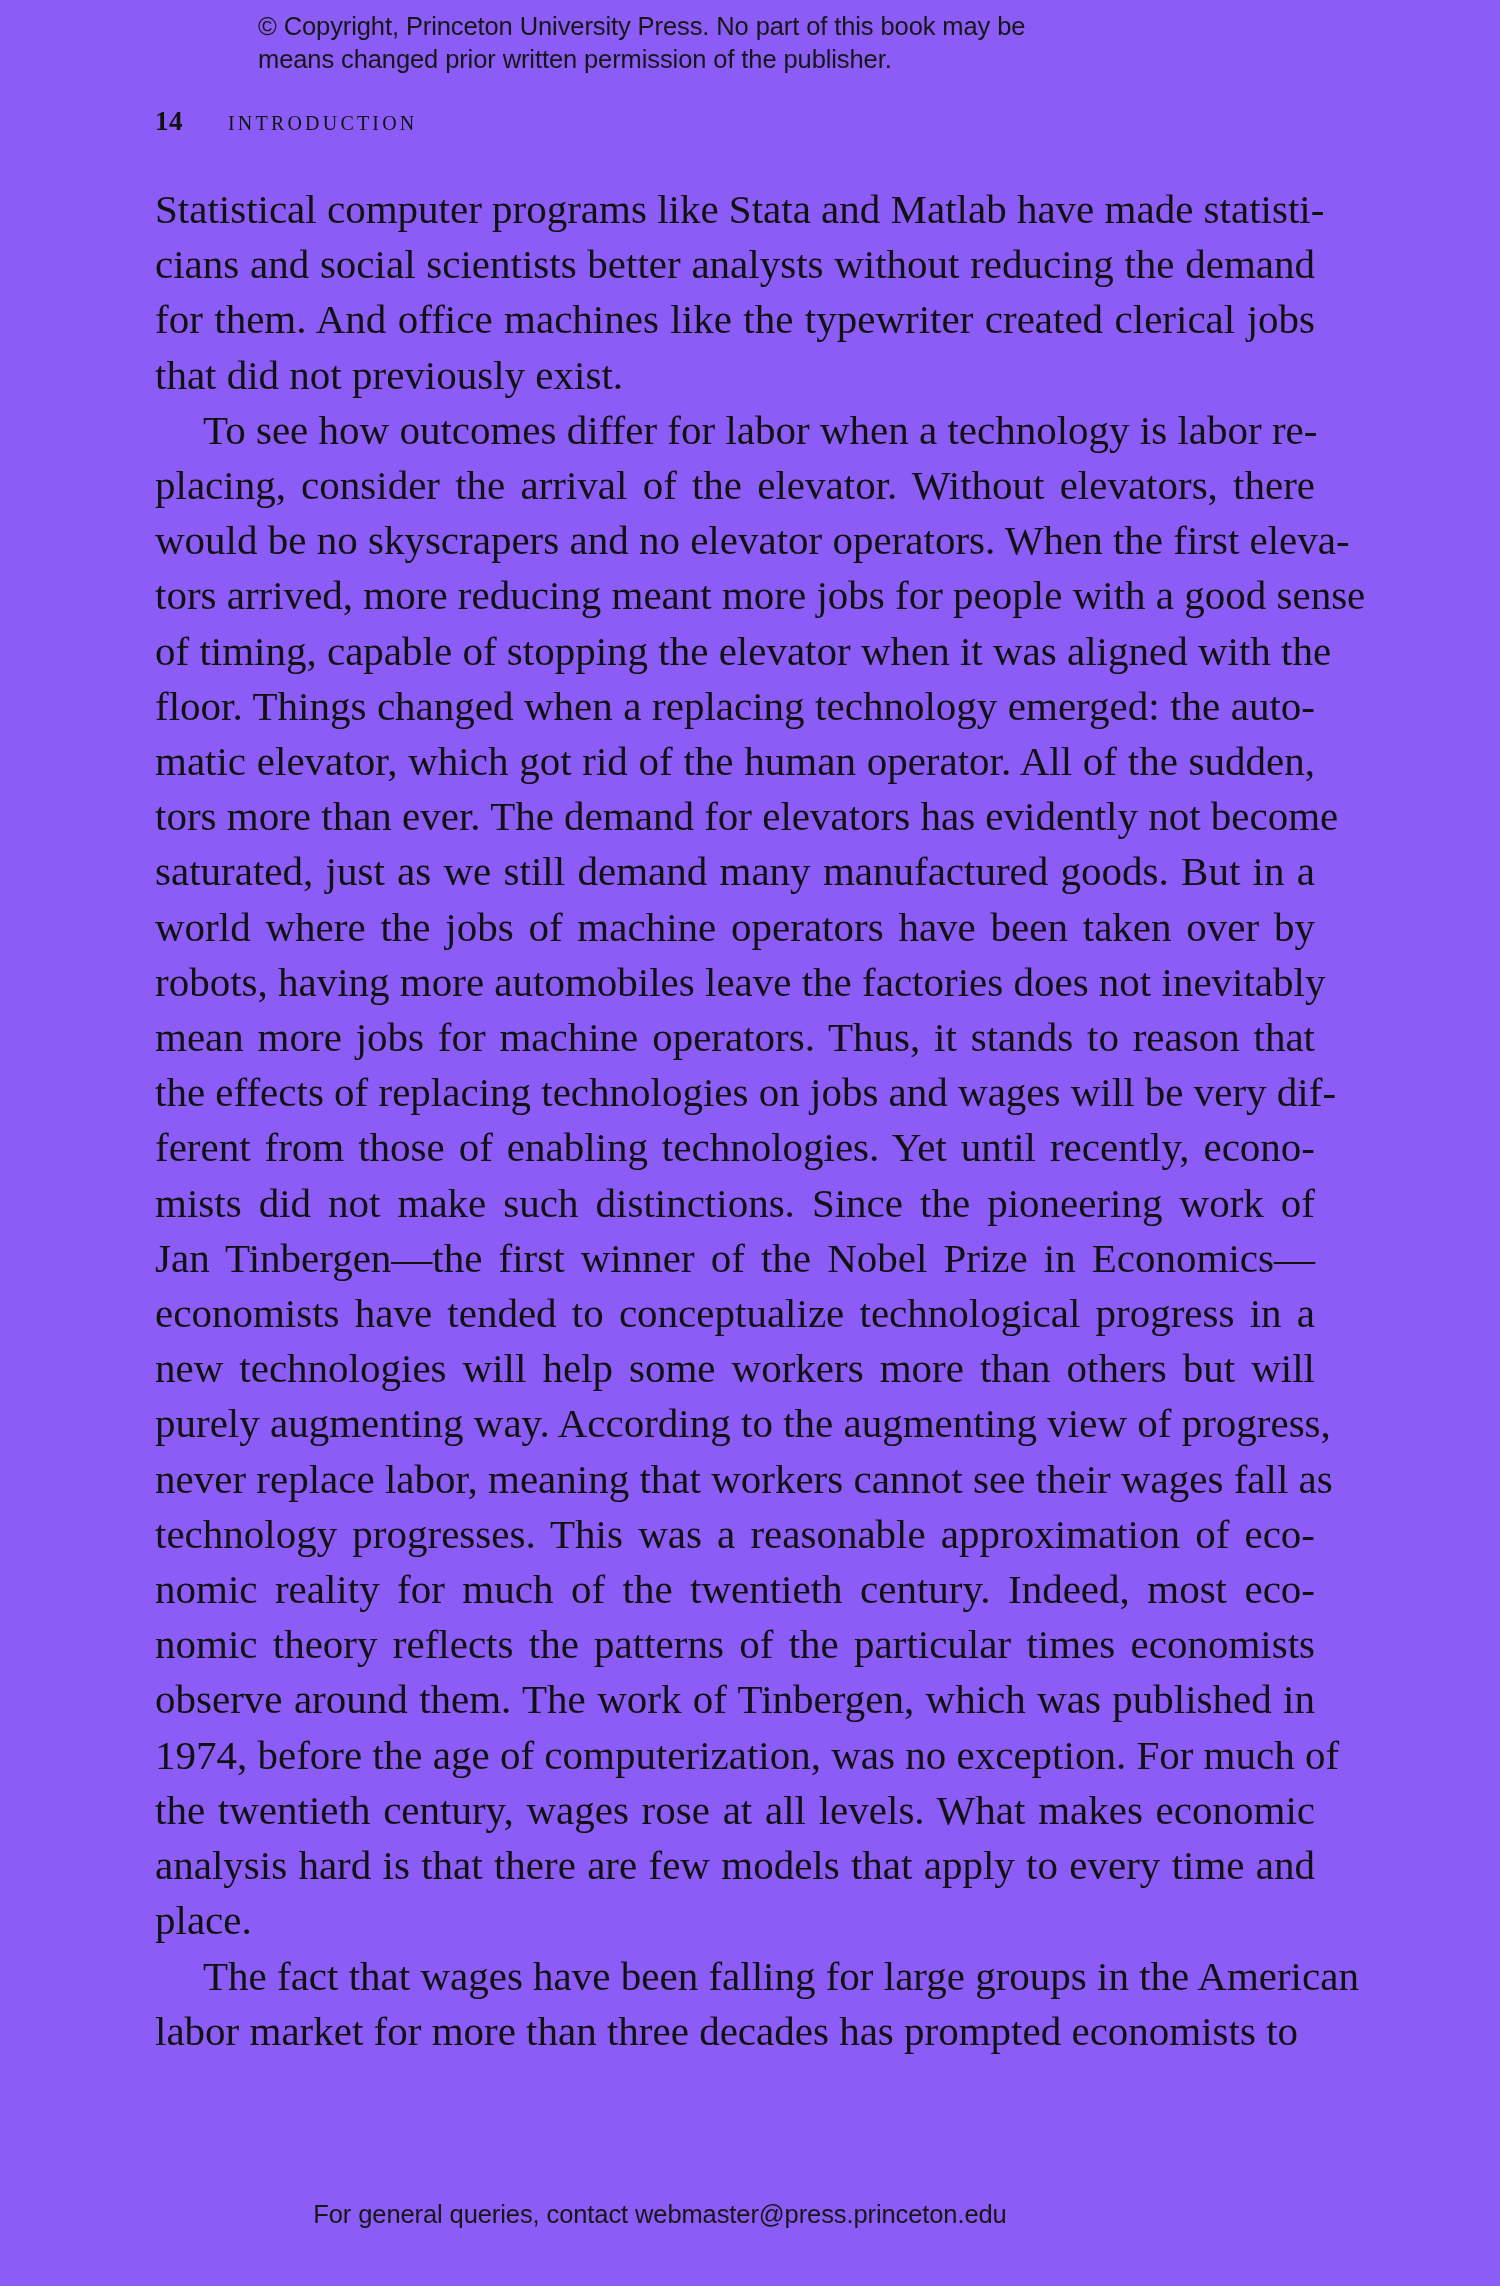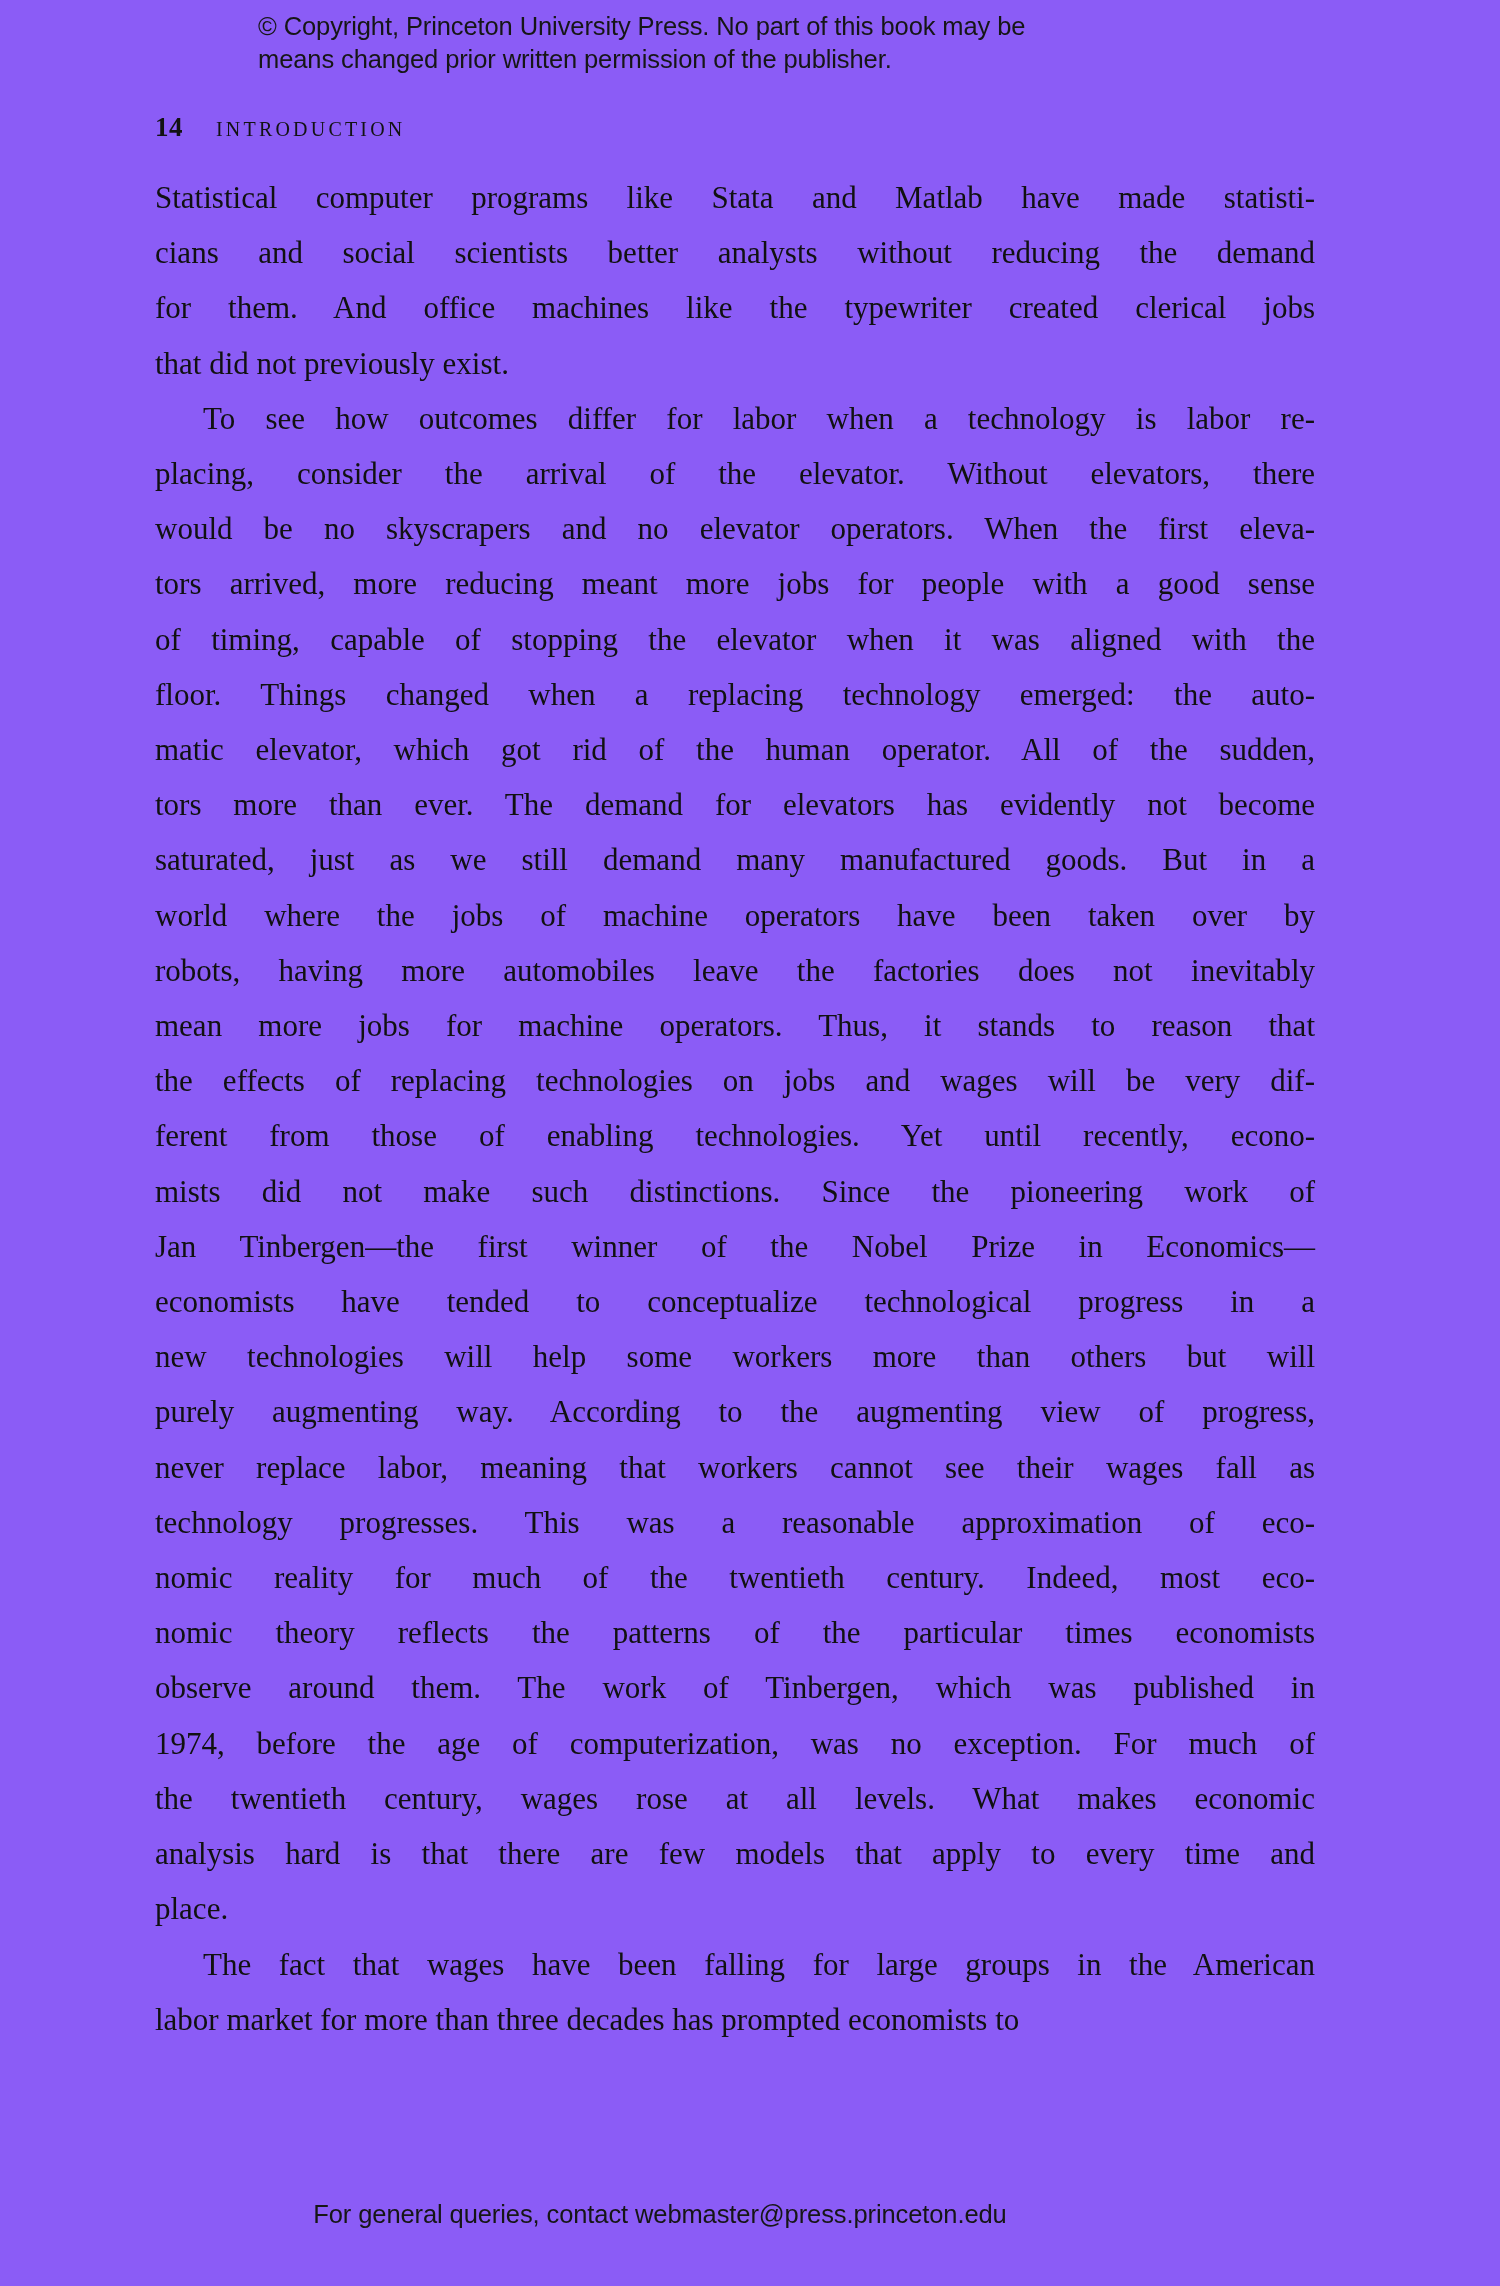--- a/index.html
+++ b/index.html
@@ -33,24 +33,25 @@
     text-align: left;
     letter-spacing: -0.1px;
     z-index: 5;
   }
   .copyright-stamp .cline { display: block; white-space: nowrap; }
 
   
   .running-head {
     position: absolute;
     left: 155px;
-    top: 112px;
+    top: 106px;
     display: flex;
     align-items: baseline;
     z-index: 2;
+    gap: 12px;
   }
   .folio {
     font-family: "Liberation Serif", "DejaVu Serif", serif;
     font-size: 27px;
     font-weight: 600;
     color: #121212;
     letter-spacing: 0.5px;
   }
   .rh-title {
     margin-left: 33px;
@@ -59,23 +60,23 @@
     letter-spacing: 3.2px;
     color: #121212;
     font-variant: small-caps;
     text-transform: uppercase;
   }
 
   
   .textblock {
     position: absolute;
     left: 155px;
-    top: 170px;
+    top: 182px;
     width: 1160px;
-    font-size: 31px;
+    font-size: 41px;
     line-height: 55.2px;
     text-align: justify;
     text-justify: inter-word;
     color: #111111;
     hyphens: manual;
     -webkit-hyphens: manual;
   }
   .textblock p {
     margin: 0;
     text-indent: 0;

